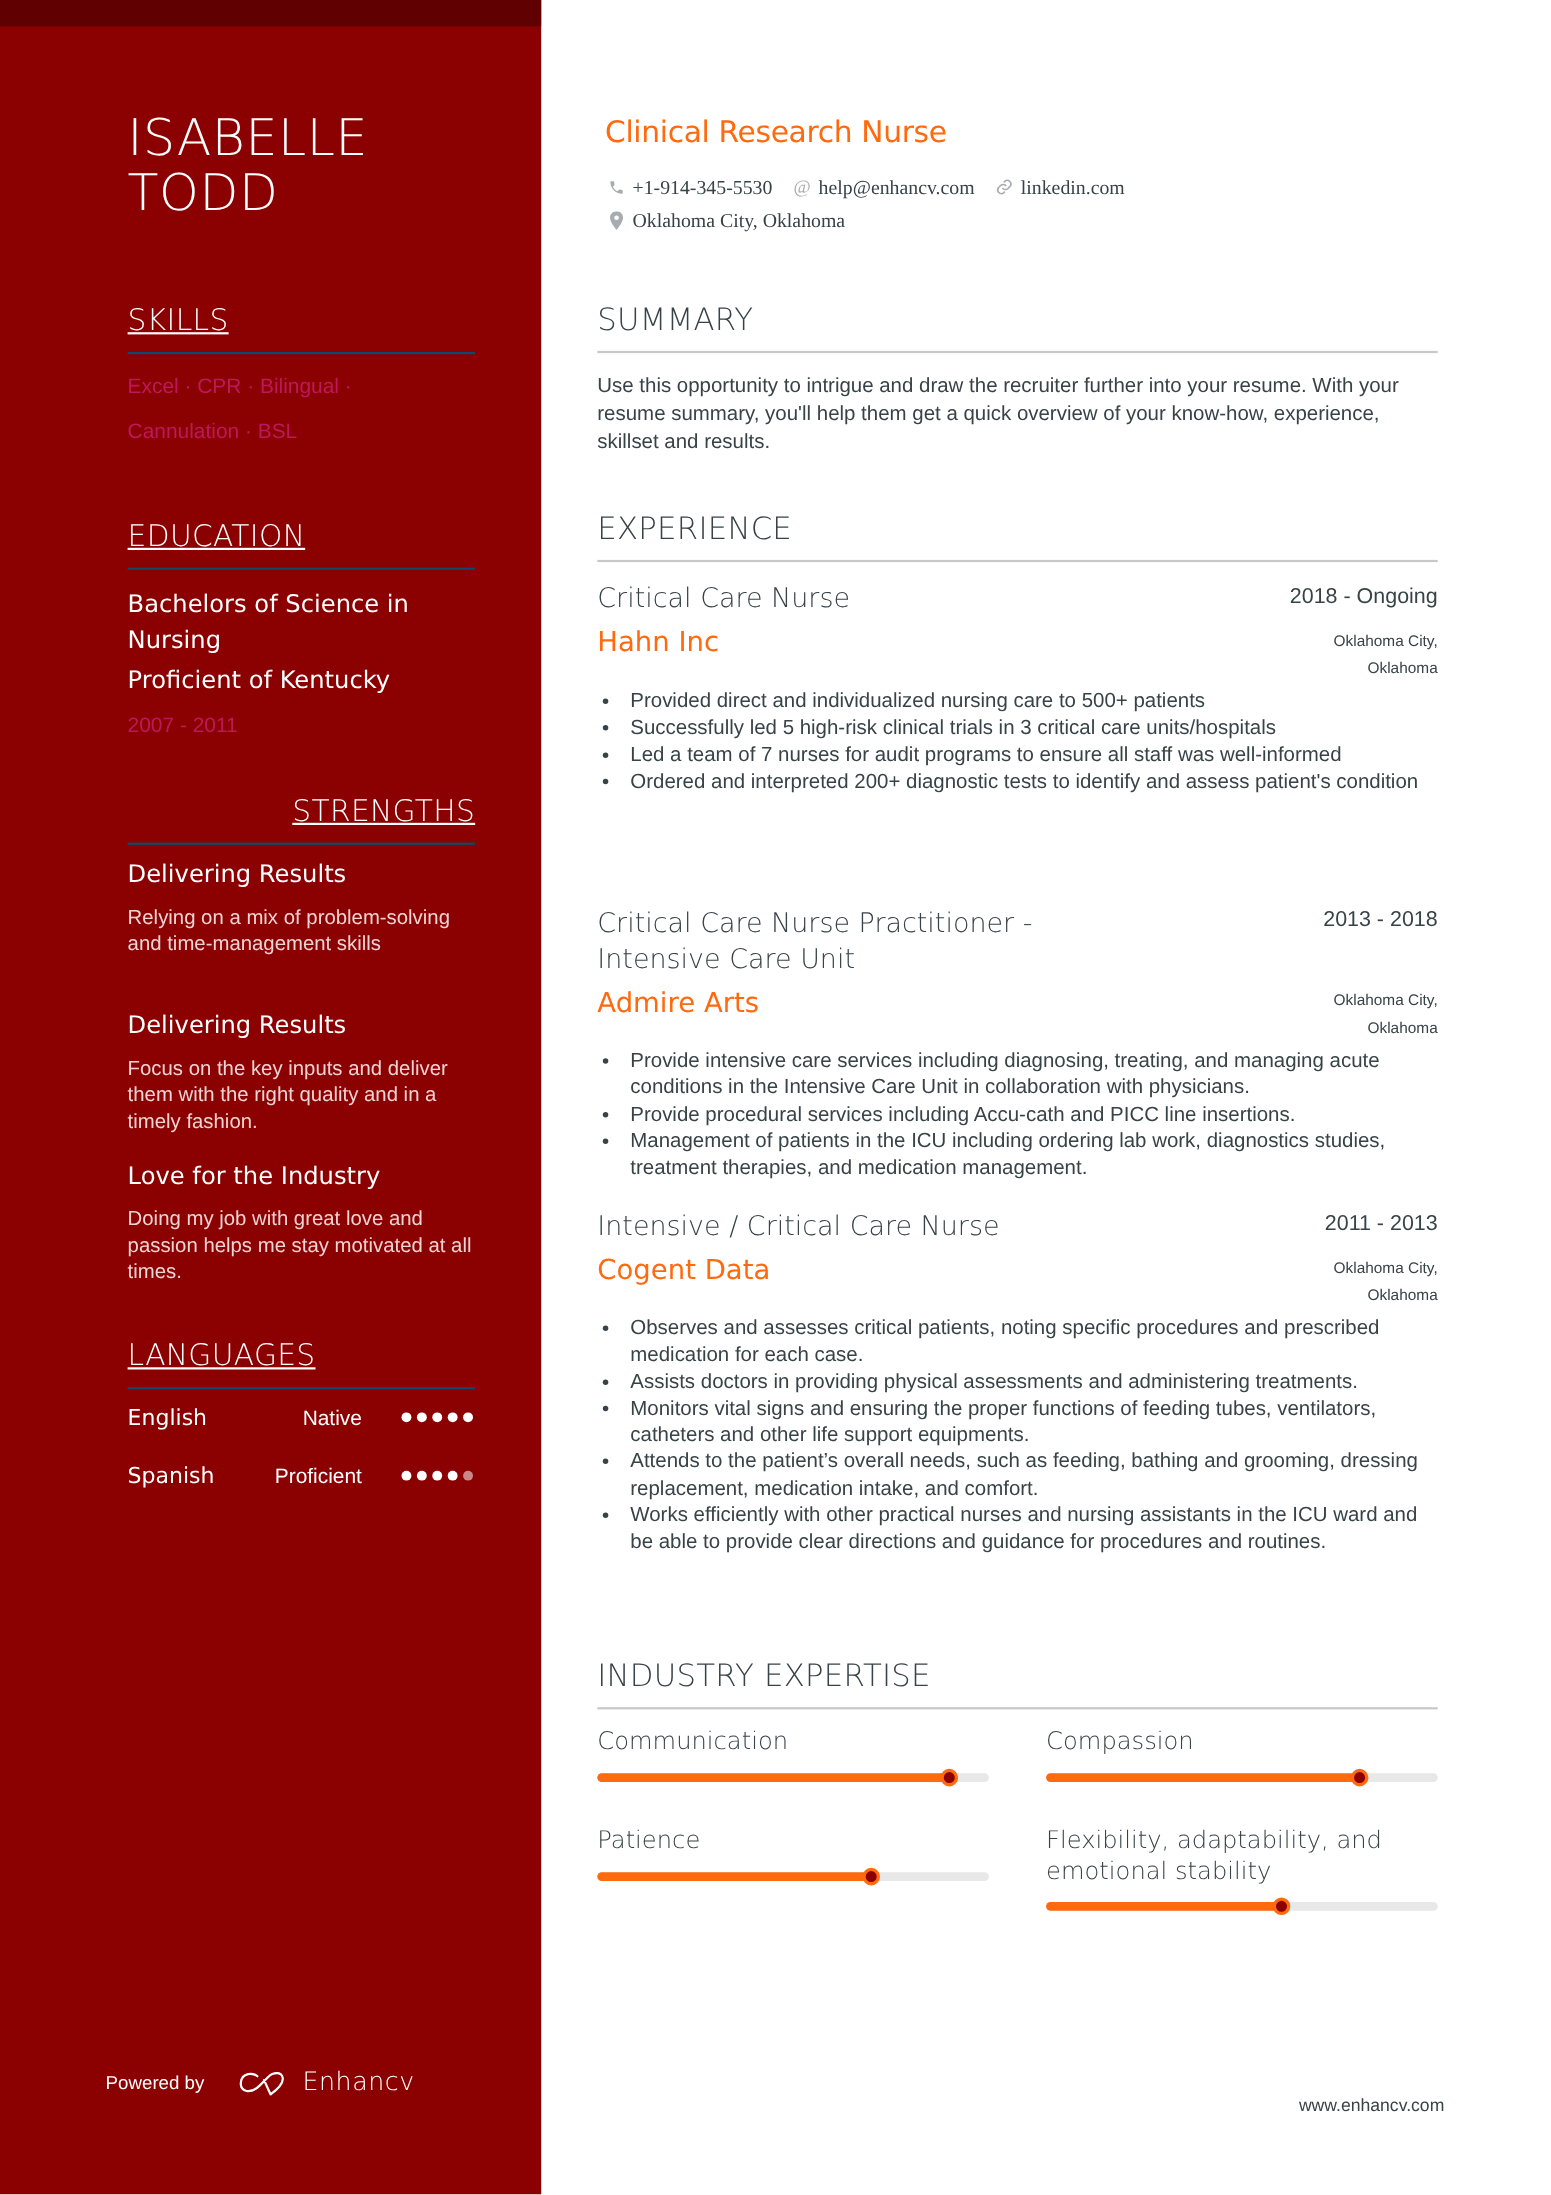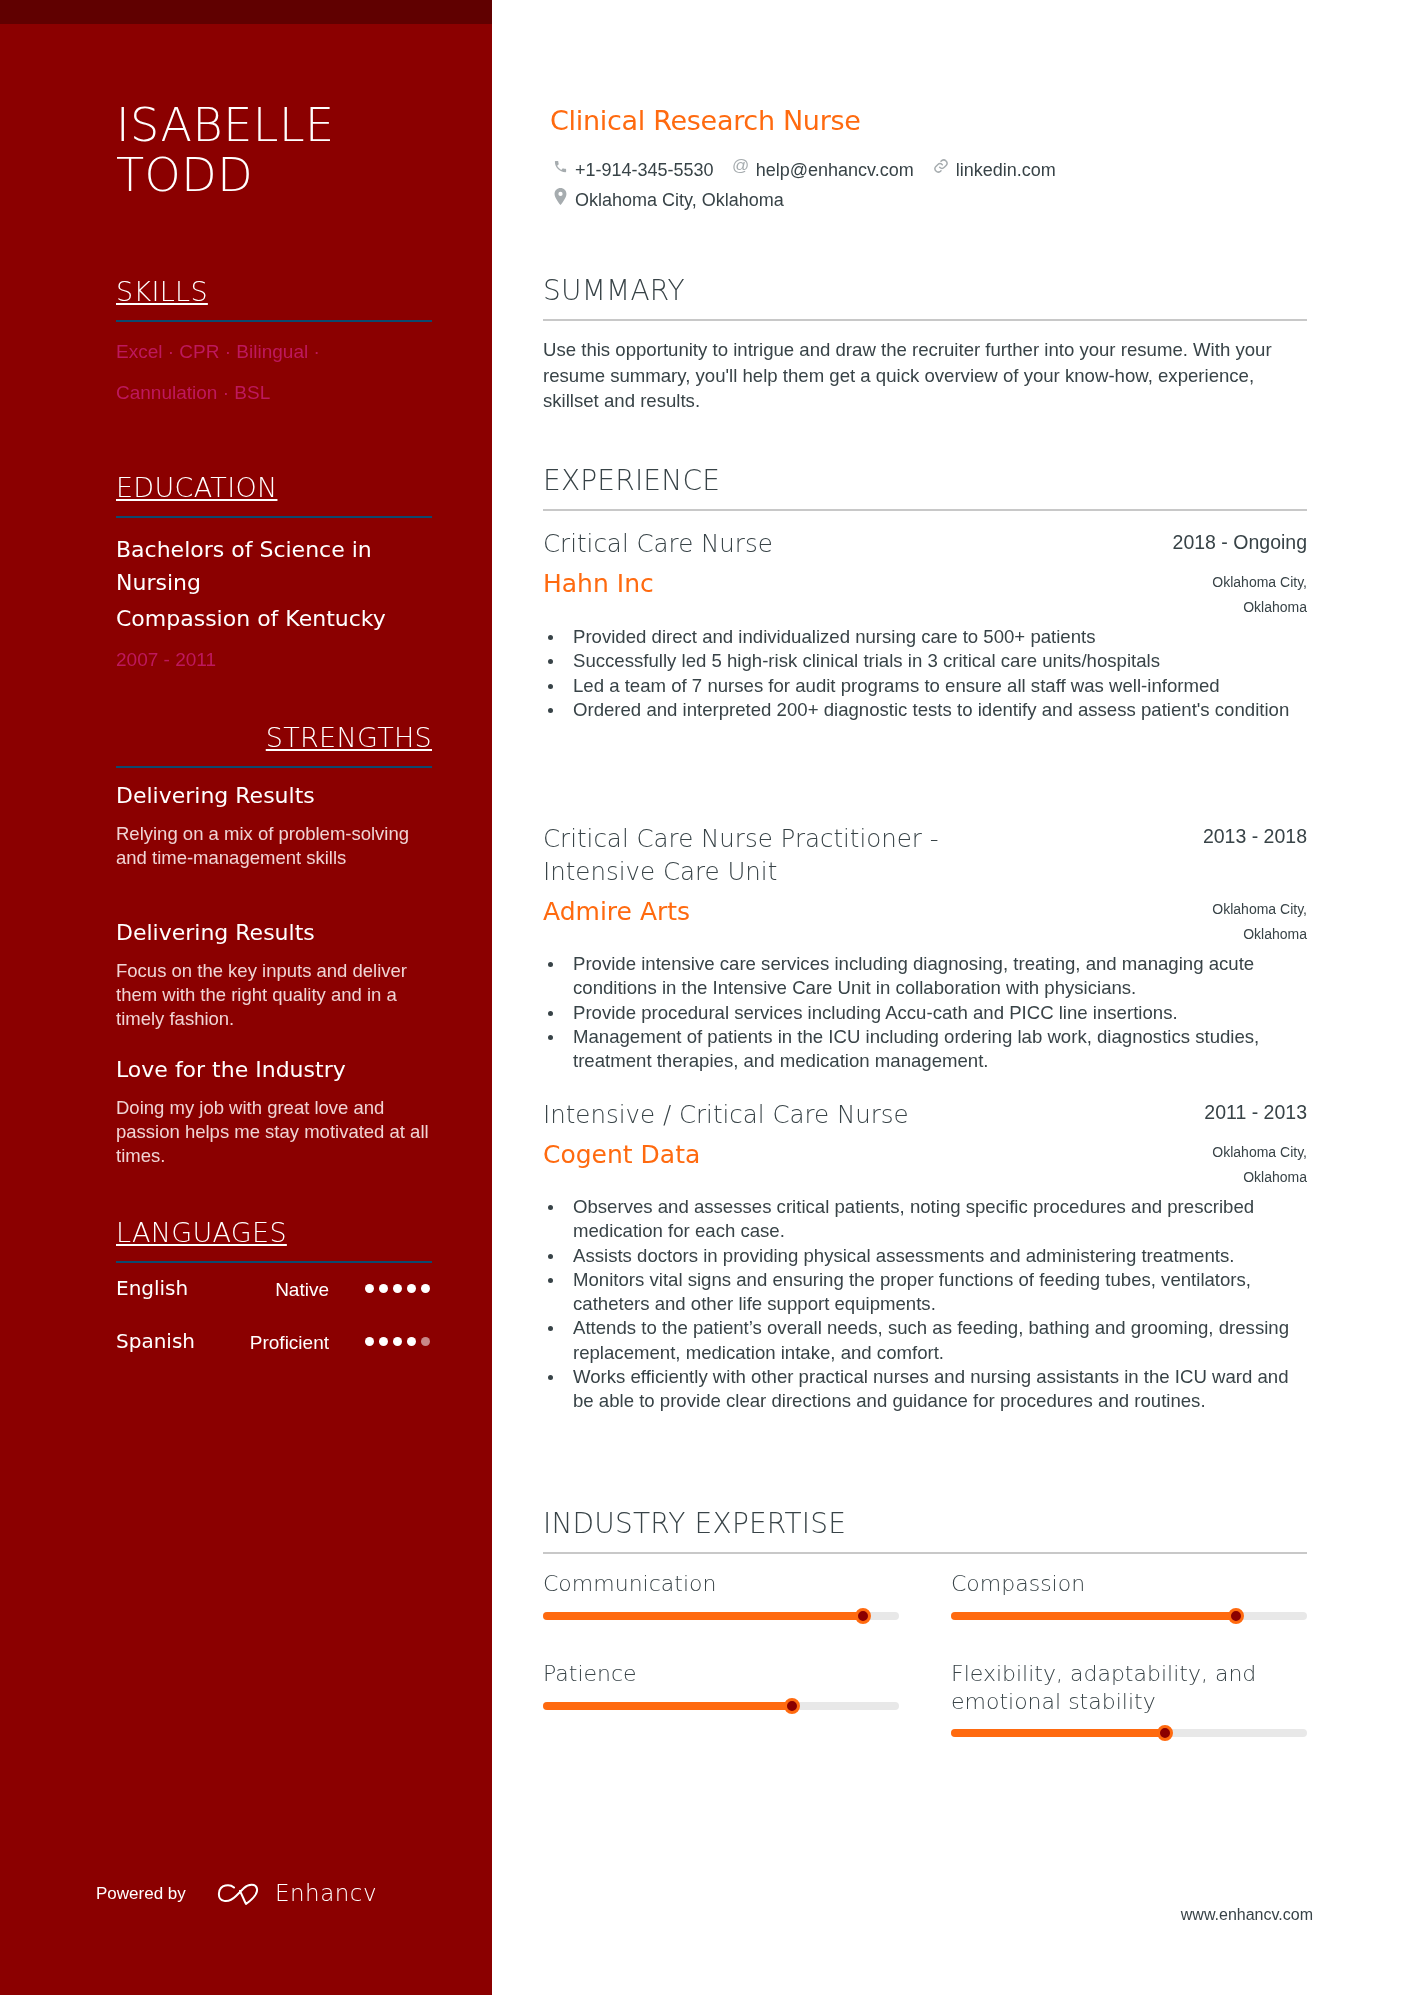--- a/index.html
+++ b/index.html
@@ -24,21 +24,21 @@
   .dots { position: absolute; right: 2px; top: 11px; display: flex; gap: 5px; }
   .dot { width: 9px; height: 9px; border-radius: 50%; background: #ffffff; }
   .dot.off { background: #c88888; }
 
   .powered { left: 96px; top: 1882px; color: #ffffff; font-family: "Liberation Sans", sans-serif; font-size: 17px; line-height: 24px; }
   .logo-mark { left: 216px; top: 1882px; width: 48px; height: 24px; }
   .logo-text { left: 275px; top: 1878px; color: #ffffff; font-family: "DejaVu Sans", sans-serif; font-weight: 300; font-size: 23px; line-height: 30px; letter-spacing: 0.5px; }
 
   
   .job-title { left: 550px; top: 103px; color: #ff6a0f; font-family: "DejaVu Sans", sans-serif; font-size: 27px; line-height: 36px; font-weight: 400; letter-spacing: -0.3px; }
-  .contact { display: flex; color: #384347; font-family: Liberation Sans, sans-serif; font-size: 18px; line-height: 26px; }
+  .contact { display: flex; align-items: center; color: #384347; font-family: Liberation Serif, serif; font-size: 18px; line-height: 26px; }
   .contact .ic { width: 18px; height: 18px; margin-right: 6px; display: inline-flex; align-items: center; justify-content: center; color: #a6acaf; font-size: 17px; }
   .contact + .contact { margin-left: 18px; }
   .contact-row { left: 551px; display: flex; }
 
   .main-h { left: 543px; width: 764px; color: #384347; font-family: "DejaVu Sans", sans-serif; font-weight: 300; font-size: 28px; line-height: 34px; letter-spacing: 0.2px; padding-bottom: 11px; border-bottom: 2px solid #c8c8c8; }
   .summary { left: 543px; width: 764px; font-family: "Liberation Sans", sans-serif; font-size: 18.6px; line-height: 25.5px; color: #384347; }
 
   .role { left: 543px; font-family: "DejaVu Sans", sans-serif; font-size: 24.5px; line-height: 33px; color: #384347; font-weight: 300; width: 520px; }
   .date { right: 103px; font-family: "Liberation Sans", sans-serif; font-size: 19.5px; line-height: 26px; color: #384347; text-align: right; }
   .company { left: 543px; font-family: "DejaVu Sans", sans-serif; font-size: 25px; line-height: 34px; color: #ff6a0f; }
@@ -65,21 +65,21 @@
   <span>ISABELLE</span>
   <span>TODD</span>
 </div>
 
 <div class="abs side-h" style="top:276px;">SKILLS</div>
 <div class="abs side-text" style="top:340px;">Excel · CPR · Bilingual ·</div>
 <div class="abs side-text" style="top:381px;">Cannulation · BSL</div>
 
 <div class="abs side-h" style="top:472px;">EDUCATION</div>
 <div class="abs side-title" style="top:533px; width:316px;">Bachelors of Science in Nursing</div>
-<div class="abs side-title" style="top:602px;">Compassion of Kentucky</div>
+<div class="abs side-title" style="top:602px;">Proficient of Kentucky</div>
 <div class="abs side-text" style="top:648px;">2007 - 2011</div>
 
 <div class="abs side-h" style="top:722px;text-align:right;">STRENGTHS</div>
 <div class="abs side-title" style="top:779px;">Delivering Results</div>
 <div class="abs side-desc" style="top:822px;">Relying on a mix of problem-solving and time-management skills</div>
 <div class="abs side-title" style="top:916px;">Delivering Results</div>
 <div class="abs side-desc" style="top:959px;">Focus on the key inputs and deliver them with the right quality and in a timely fashion.</div>
 <div class="abs side-title" style="top:1053px;">Love for the Industry</div>
 <div class="abs side-desc" style="top:1096px;">Doing my job with great love and passion helps me stay motivated at all times.</div>
 

